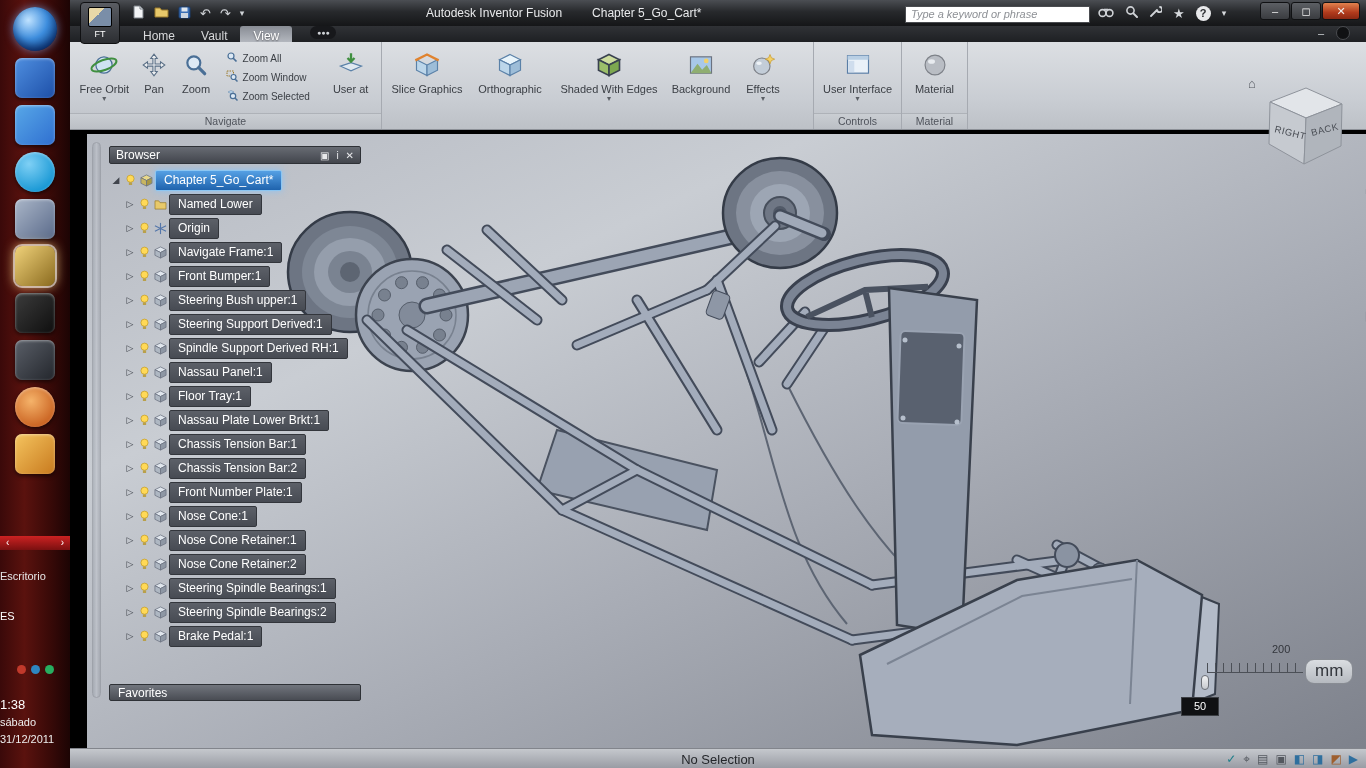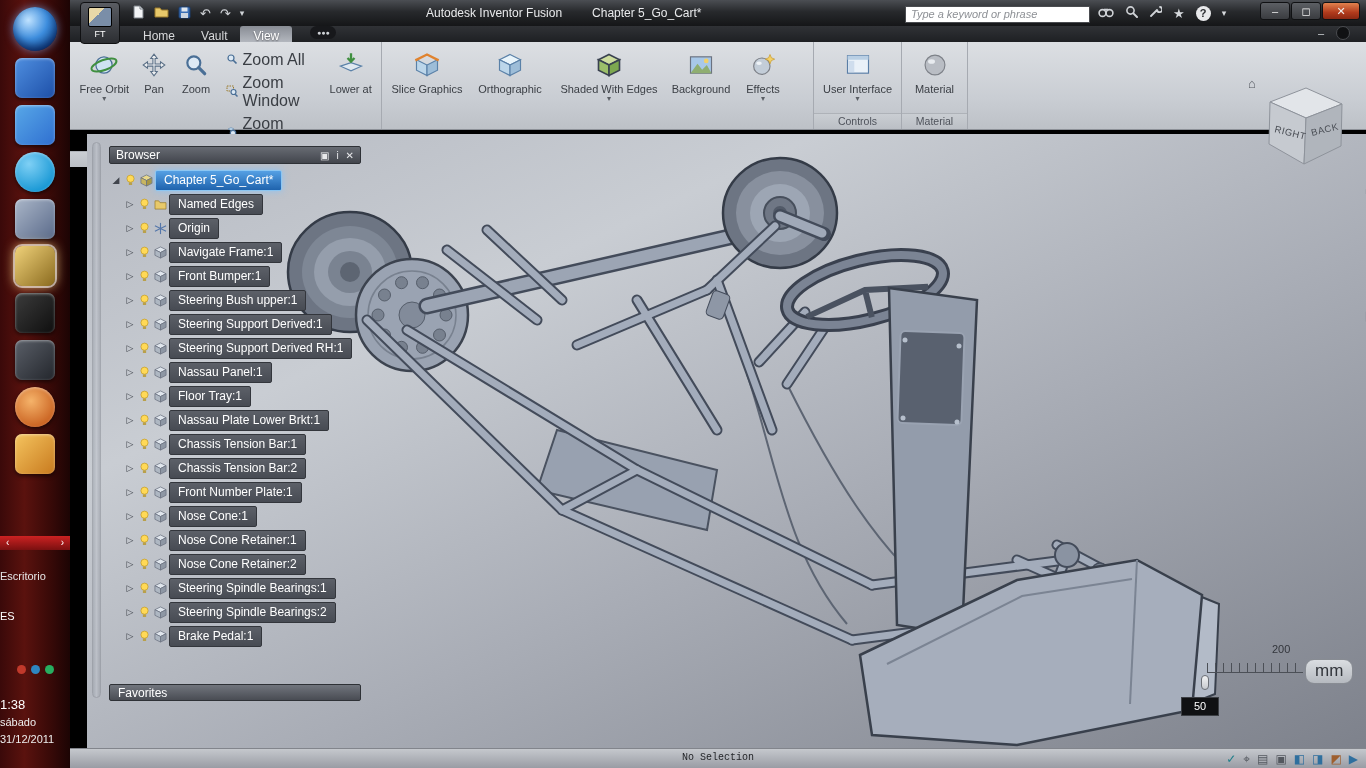--- a/index.html
+++ b/index.html
@@ -74,21 +74,21 @@
             display: flex; border-bottom: 1px solid #8d9198; }
   .rgroup { display: flex; flex-direction: column; border-right: 1px solid #a6aab1; }
   .rgroup-body { flex: 1; display: flex; align-items: flex-start; padding: 4px 5px 0; }
   .rgroup-label { height: 16px; font-size: 10.5px; color: #4f535b; text-align: center;
                   background: linear-gradient(#caced3,#bbbfc5); border-top: 1px solid #aeb2b8; line-height: 15px; }
   .bigbtn { display: flex; flex-direction: column; align-items: center; font-size: 11px; color: #3a3e44;
             padding: 1px 3px; border-radius: 3px; cursor: pointer; white-space: nowrap; }
   .bigbtn .bicon { width: 34px; height: 36px; display: flex; align-items: center; justify-content: center; }
   .bigbtn .caret { font-size: 8px; color: #5a5e64; line-height: 7px; }
   .smallstack { display: flex; flex-direction: column; justify-content: flex-start; gap: 5px; padding: 5px 8px 0; }
-  .smallbtn { display: flex; align-items: center; gap: 5px; font-size: 16px; color: #3a3e44; cursor: pointer; }
+  .smallbtn { display: flex; align-items: center; gap: 5px; font-size: 10px; color: #3a3e44; cursor: pointer; }
 
   
   .viewport { position: absolute; top: 134px; left: 0; width: 1296px; height: 614px; overflow: hidden;
               background: linear-gradient(155deg,#b6bac2 0%,#c9cdd3 28%,#a9adb6 58%,#7d818b 100%); margin-left: 17px; }
   .model-svg { position: absolute; inset: 0; }
 
   .panel-splitter { position: absolute; left: 5px; top: 8px; width: 9px; height: 556px;
                     background: linear-gradient(90deg,#9aa0a9,#bfc3cb,#979ba4); border: 1px solid #8a8e96;
                     border-radius: 5px; opacity: .55; cursor: pointer; }
 
@@ -141,21 +141,21 @@
             cursor: pointer; }
   .scale-marker { position: absolute; left: 24px; top: 36px; width: 8px; height: 15px;
                   background: linear-gradient(#f2f3f4,#c6c9ce); border: 1px solid #6b6f76; border-radius: 4px;
                   cursor: pointer; }
   .scale-current { position: absolute; left: 4px; top: 58px; background: #101113; color: #fff;
                    font-size: 11px; padding: 2px 12px 3px; border: 1px solid #3c3f44; }
 
   
   .statusbar { position: absolute; left: 0; bottom: 0; width: 1296px; height: 20px;
                background: linear-gradient(#c5c8cd,#999ca4); border-top: 1px solid #82858c; }
-  .sb-msg { position: absolute; left: 50%; top: 3px; transform: translateX(-50%); font-size: 10px; color: #24262a; font-family: Liberation Mono, monospace; }
+  .sb-msg { position: absolute; left: 50%; top: 3px; transform: translateX(-50%); font-size: 13px; color: #24262a; }
   .sb-icons { position: absolute; right: 8px; top: 0; height: 20px; display: flex; gap: 7px; align-items: center; }
   .sicon { font-size: 12px; line-height: 20px; cursor: pointer; }
 </style>
 </head>
 <body>
 
 <div class="screen">
 
   <div class="taskbar">
     <div class="orb"></div>
@@ -306,21 +306,21 @@
               <span>Zoom Selected</span>
             </div>
           </div>
           <div class="bigbtn" style="width:52px;margin-left:6px">
             <span class="bicon">
                 <svg width="28" height="28" viewBox="0 0 24 24">
                   <path d="M3 13 L12 10 L21 13 L12 17 Z" fill="#dfe8f0" stroke="#5a81a8"></path>
                   <path d="M12 2 V9 M9 6 L12 9 L15 6" stroke="#3f8f3f" stroke-width="2" fill="none"></path>
                 </svg>
               </span>
-            <span>Lower at</span>
+            <span>User at</span>
           </div>
         </div>
         <div class="rgroup-label">Navigate</div>
       </div>
 
       <div class="rgroup" style="width:432px">
         <div class="rgroup-body">
           <div class="bigbtn" style="width:80px">
             <span class="bicon">
                 <svg width="28" height="28" viewBox="0 0 24 24">
@@ -561,21 +561,21 @@
                 <svg width="9" height="13" viewBox="0 0 10 14">
                   <circle cx="5" cy="5" r="4" fill="#ffd957" stroke="#c09a2a" stroke-width=".8"></circle>
                   <rect x="3.2" y="9" width="3.6" height="3" fill="#b9a04a"></rect>
                 </svg>
               </span>
               <span class="nodeicon">
                 <svg width="13" height="11" viewBox="0 0 14 12">
                   <path d="M1 2h4l1.5 2H13v7H1z" fill="#e8c96a" stroke="#9a7b2d" stroke-width=".8"></path>
                 </svg>
               </span>
-              <span class="chip">Named Edges</span>
+              <span class="chip">Named Lower</span>
             </div>
             <div class="trow child">
               <span class="arrow">▷</span>
               <span class="bulb">
                 <svg width="9" height="13" viewBox="0 0 10 14">
                   <circle cx="5" cy="5" r="4" fill="#ffd957" stroke="#c09a2a" stroke-width=".8"></circle>
                   <rect x="3.2" y="9" width="3.6" height="3" fill="#b9a04a"></rect>
                 </svg>
               </span>
               <span class="nodeicon">
@@ -663,21 +663,21 @@
                   <rect x="3.2" y="9" width="3.6" height="3" fill="#b9a04a"></rect>
                 </svg>
               </span>
               <span class="nodeicon">
                 <svg width="13" height="13" viewBox="0 0 14 14">
                   <path d="M7 1l6 3-6 3-6-3z" fill="#dfe5ec" stroke="#6b7280" stroke-width=".8"></path>
                   <path d="M1 4v6l6 3V7z" fill="#aeb7c2" stroke="#6b7280" stroke-width=".8"></path>
                   <path d="M13 4v6l-6 3V7z" fill="#8e97a4" stroke="#6b7280" stroke-width=".8"></path>
                 </svg>
               </span>
-              <span class="chip">Steering Support Derived RH:1</span>
+              <span class="chip">Spindle Support Derived RH:1</span>
             </div>
             <div class="trow child">
               <span class="arrow">▷</span>
               <span class="bulb">
                 <svg width="9" height="13" viewBox="0 0 10 14">
                   <circle cx="5" cy="5" r="4" fill="#ffd957" stroke="#c09a2a" stroke-width=".8"></circle>
                   <rect x="3.2" y="9" width="3.6" height="3" fill="#b9a04a"></rect>
                 </svg>
               </span>
               <span class="nodeicon">

